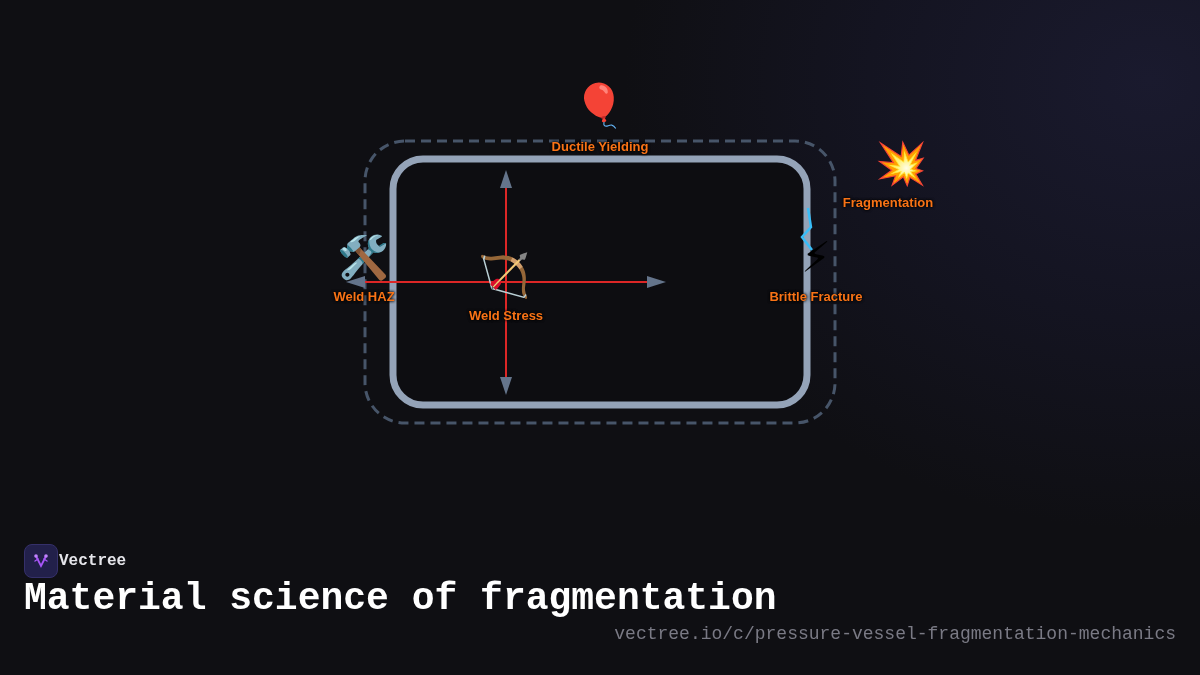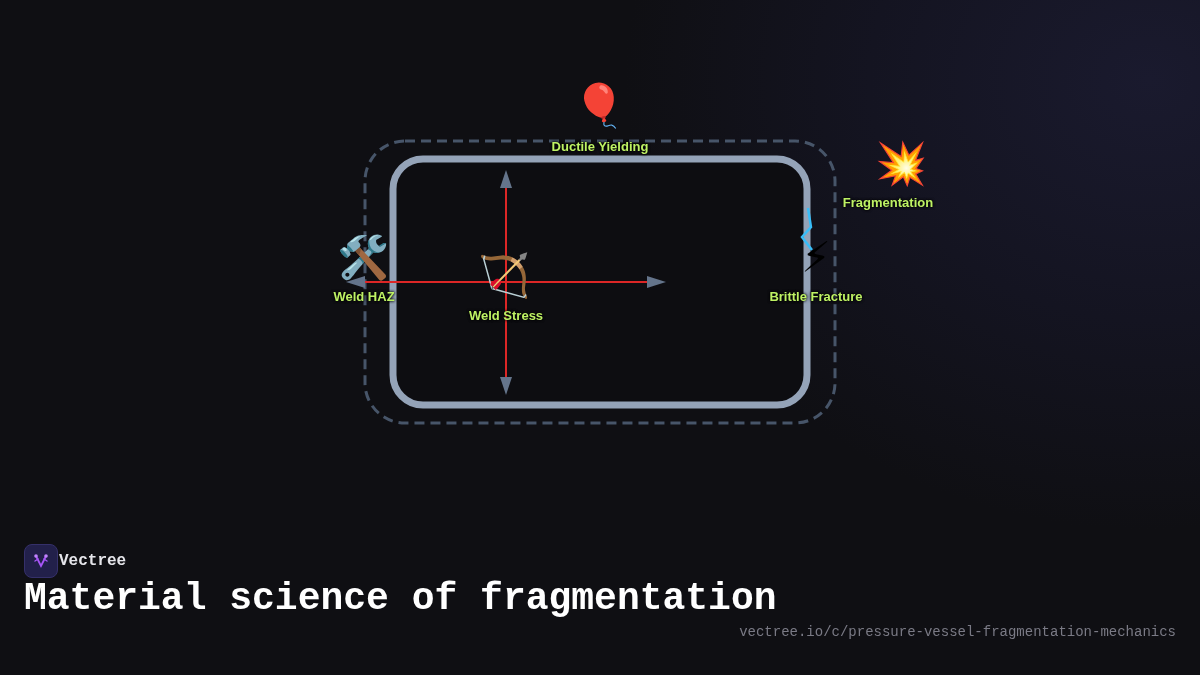--- a/index.html
+++ b/index.html
@@ -3,42 +3,42 @@
 <meta charset="utf-8">
 <style>
   html, body { margin: 0; padding: 0; }
   body {
     width: 1200px; height: 675px; overflow: hidden; position: relative;
     background: radial-gradient(ellipse 700px 600px at 1150px 80px, #1a1a2e 0%, #141421 40%, #0f0f13 75%), #0f0f13;
     font-family: "Liberation Sans", sans-serif;
   }
   .diagram { position: absolute; left: 0; top: 0; width: 1200px; height: 675px; }
   .label {
-    position: absolute; color: #bef264; font-weight: bold; font-size: 13px;
+    position: absolute; color: #f97316; font-weight: bold; font-size: 13px;
     transform: translateX(-50%); white-space: nowrap;
     text-shadow: 0 0 3px #000, 0 0 3px #000;
   }
   .emoji {
     position: absolute; font-size: 42px; line-height: 1; transform: translate(-50%, -50%);
     font-family: "DejaVu Sans", sans-serif;
   }
   .brand { position: absolute; left: 24px; top: 544px; display: flex; align-items: center; gap: 1px; }
   .brand-logo {
     width: 32px; height: 32px; border-radius: 8px; background: #22204a;
     border: 1px solid #35306a; display: flex; align-items: center; justify-content: center;
   }
   .brand-name { color: #e5e5ea; font-family: "Liberation Mono", monospace; font-weight: bold; font-size: 16px; }
   .title {
     position: absolute; left: 24px; top: 582px; margin: 0; color: #ffffff;
     font-family: Liberation Mono, monospace; font-weight: bold; font-size: 38px; line-height: 33px;
     letter-spacing: 0px;
   }
   .url {
     position: absolute; right: 24px; top: 624px; color: #7a7a85;
-    font-family: "Liberation Mono", monospace; font-size: 14px;
+    font-family: "Liberation Mono", monospace; font-size: 18px;
   }
 </style>
 </head>
 <body>
 
 <div class="diagram">
   <svg width="1200" height="675" style="position:absolute;left:0;top:0">
     <defs>
       <marker id="ah" markerWidth="10" markerHeight="10" refX="5" refY="5" orient="auto" markerUnits="userSpaceOnUse" viewBox="0 0 10 10">
         <path d="M0,0 L10,5 L0,10 z" fill="#64748b"></path>

